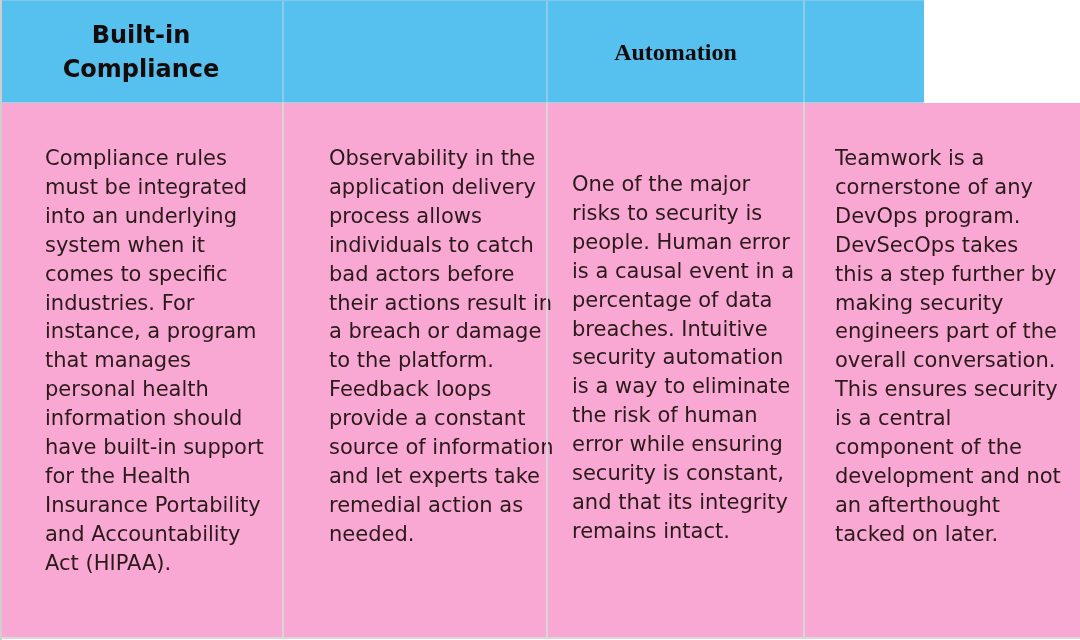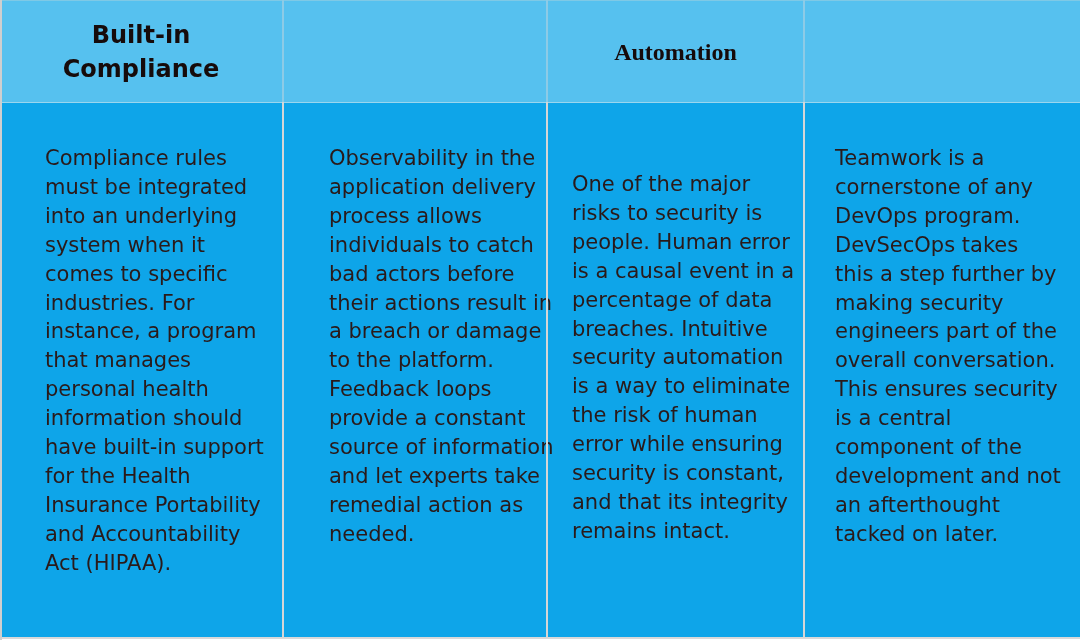--- a/index.html
+++ b/index.html
@@ -16,40 +16,40 @@
     .table {
       position: relative;
       width: 1080px;
       height: 640px;
       box-sizing: border-box;
     }
     .header-row {
       position: absolute;
       left: 0;
       top: 0;
-      width: 1080px;
+      width: 924px;
       height: 102px;
       background: #56c1ef;
       border-top: 1px solid #7fc9e6;
       box-sizing: border-box;
     }
     .header-row::after {
       content: "";
       position: absolute;
       left: 0; right: 0; bottom: -1px;
       height: 1px;
       background: #9bd6ee;
     }
     .body-row {
       position: absolute;
       left: 0;
       top: 103px;
       width: 1080px;
       height: 536px;
-      background: #0ea5e9;
+      background: #f9a8d4;
       border-bottom: 2px solid #d9d9d9;
       box-sizing: border-box;
     }
     .col-header {
       position: absolute;
       top: 0;
       height: 102px;
       display: flex;
       align-items: center;
       justify-content: center;

